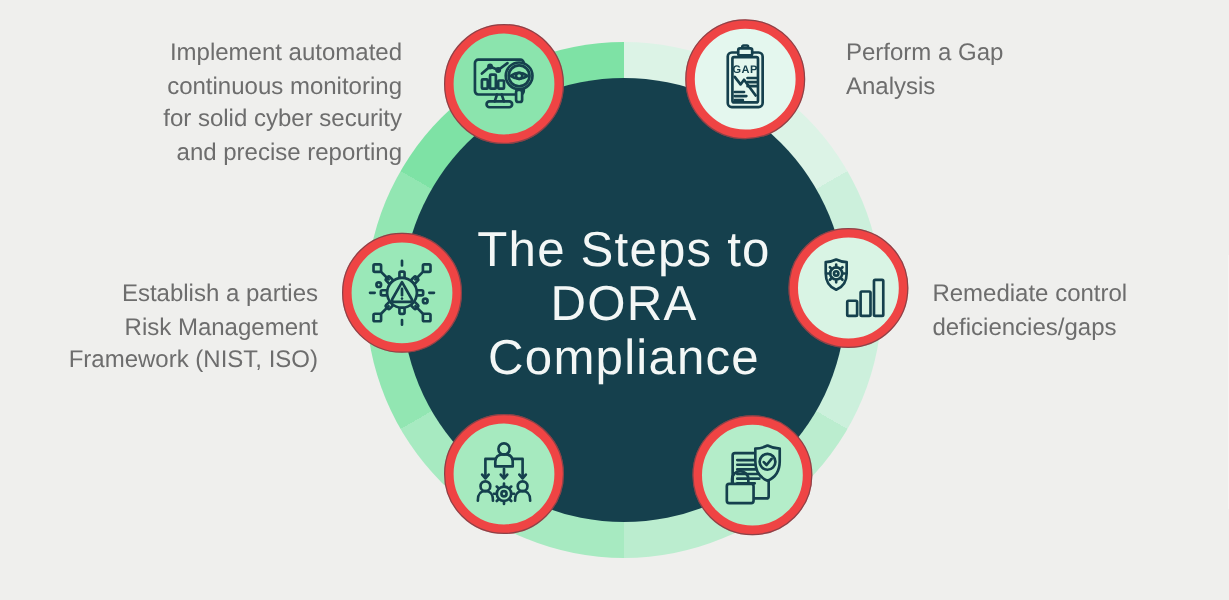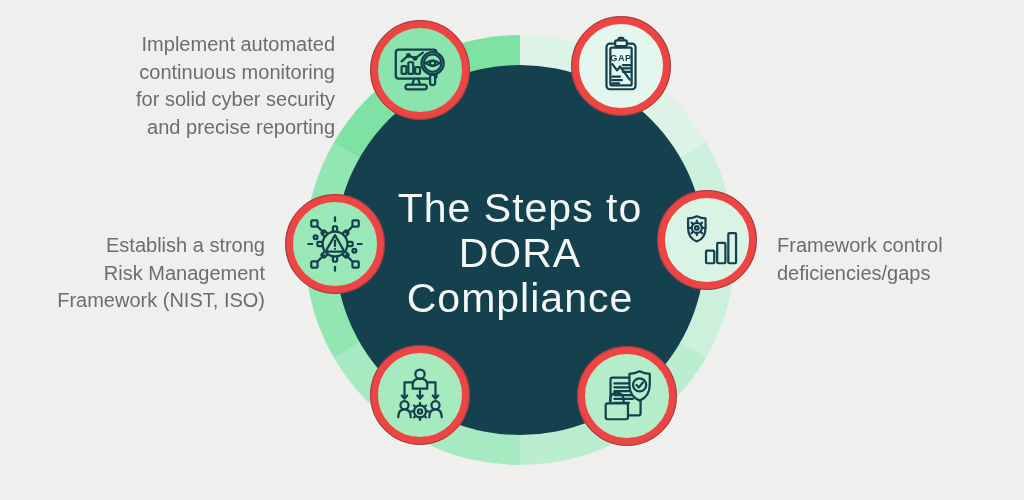--- a/index.html
+++ b/index.html
@@ -99,33 +99,35 @@
       <rect x="29.5" y="3" width="5" height="4" rx="1"></rect>
       <rect x="17" y="9" width="30" height="47" rx="3.5"></rect>
       <rect x="21" y="13" width="22" height="39" rx="1.5"></rect>
       <rect x="26" y="5.5" width="12" height="6" rx="1.5" fill="#e4f7ee"></rect>
       <text x="32" y="26.5" text-anchor="middle" font-size="9.5" font-weight="bold" fill="#15404d" stroke="none" letter-spacing="0.5" font-family="'Liberation Sans',sans-serif">GAP</text>
       <polyline points="23,30 28,36.5 31,32.5 41,46"></polyline>
       <path d="M34 31 H42 M34 34.5 H42 M34 38 H42"></path>
       <path d="M23 43 H31 M23 46.5 H33 M23 50 H30"></path>
     </svg>
   </div>
+  <div class="label l2">Perform a Gap
+Analysis</div>
 
   <div class="node n3">
     <svg viewBox="0 0 64 64" fill="none" stroke="#15404d" stroke-width="2.3" stroke-linecap="round" stroke-linejoin="round">
       <path d="M21.5 7.5 C24.5 9 27.5 9.7 30.5 9.7 L30.5 19.5 C30.5 27.5 26.5 31.5 21.5 33.5 C16.5 31.5 12.5 27.5 12.5 19.5 L12.5 9.7 C15.5 9.7 18.5 9 21.5 7.5 Z"></path>
       <circle cx="21.5" cy="19.5" r="5.2"></circle>
       <circle cx="21.5" cy="19.5" r="1.9"></circle>
       <path d="M26.7 19.5 H29.1 M25.2 23.2 L26.9 24.9 M21.5 24.7 V27.1 M17.8 23.2 L16.1 24.9 M16.3 19.5 H13.9 M17.8 15.8 L16.1 14.1 M21.5 14.3 V11.9 M25.2 15.8 L26.9 14.1"></path>
       <rect x="31" y="43" width="8.5" height="13" rx="1"></rect>
       <rect x="42.5" y="35" width="8.5" height="21" rx="1"></rect>
       <rect x="54" y="25" width="8" height="31" rx="1"></rect>
     </svg>
   </div>
-  <div class="label l3">Framework control
+  <div class="label l3">Remediate control
 deficiencies/gaps</div>
 
   <div class="node n4">
     <svg viewBox="0 0 64 64" fill="none" stroke="#15404d" stroke-width="2.3" stroke-linecap="round" stroke-linejoin="round">
       <rect x="15" y="13" width="31" height="39" rx="2"></rect>
       <path d="M19 19 H42 M19 23 H42 M19 27 H42 M19 31 H42 M19 35 H38 M19 39 H34"></path>
       <path d="M45 6.5 C48.5 8.3 52 9.1 55.5 9.1 L55.5 20 C55.5 29.5 50.5 34.5 45 36.8 C39.5 34.5 34.5 29.5 34.5 20 L34.5 9.1 C38 9.1 41.5 8.3 45 6.5 Z" fill="#b4edc9"></path>
       <circle cx="45" cy="20.5" r="6.8"></circle>
       <path d="M41.8 20.7 L44.2 23.2 L48.5 17.9"></path>
       <path d="M14.5 40 L14.5 35.5 A7 7 0 0 1 28.5 35.5 L28.5 40"></path>
@@ -170,17 +172,17 @@
       <rect x="7.5" y="7.5" width="6.5" height="6.5" rx="1.2"></rect>
       <rect x="50" y="7.5" width="6.5" height="6.5" rx="1.2"></rect>
       <rect x="7.5" y="50" width="6.5" height="6.5" rx="1.2"></rect>
       <rect x="50" y="50" width="6.5" height="6.5" rx="1.2"></rect>
       <path d="M14 14 L20.5 20.5 M50 14 L43.5 20.5 M14 50 L20.5 43.5 M50 50 L43.5 43.5"></path>
       <path d="M32 4.5 V8.5 M32 55.5 V59.5 M4.5 32 H8.5 M55.5 32 H59.5"></path>
       <circle cx="12" cy="25" r="2"></circle>
       <circle cx="52" cy="39" r="2"></circle>
     </svg>
   </div>
-  <div class="label l6">Establish a strong
+  <div class="label l6">Establish a parties
 Risk Management
 Framework (NIST, ISO)</div>
 
 </div>
 
 </body></html>

